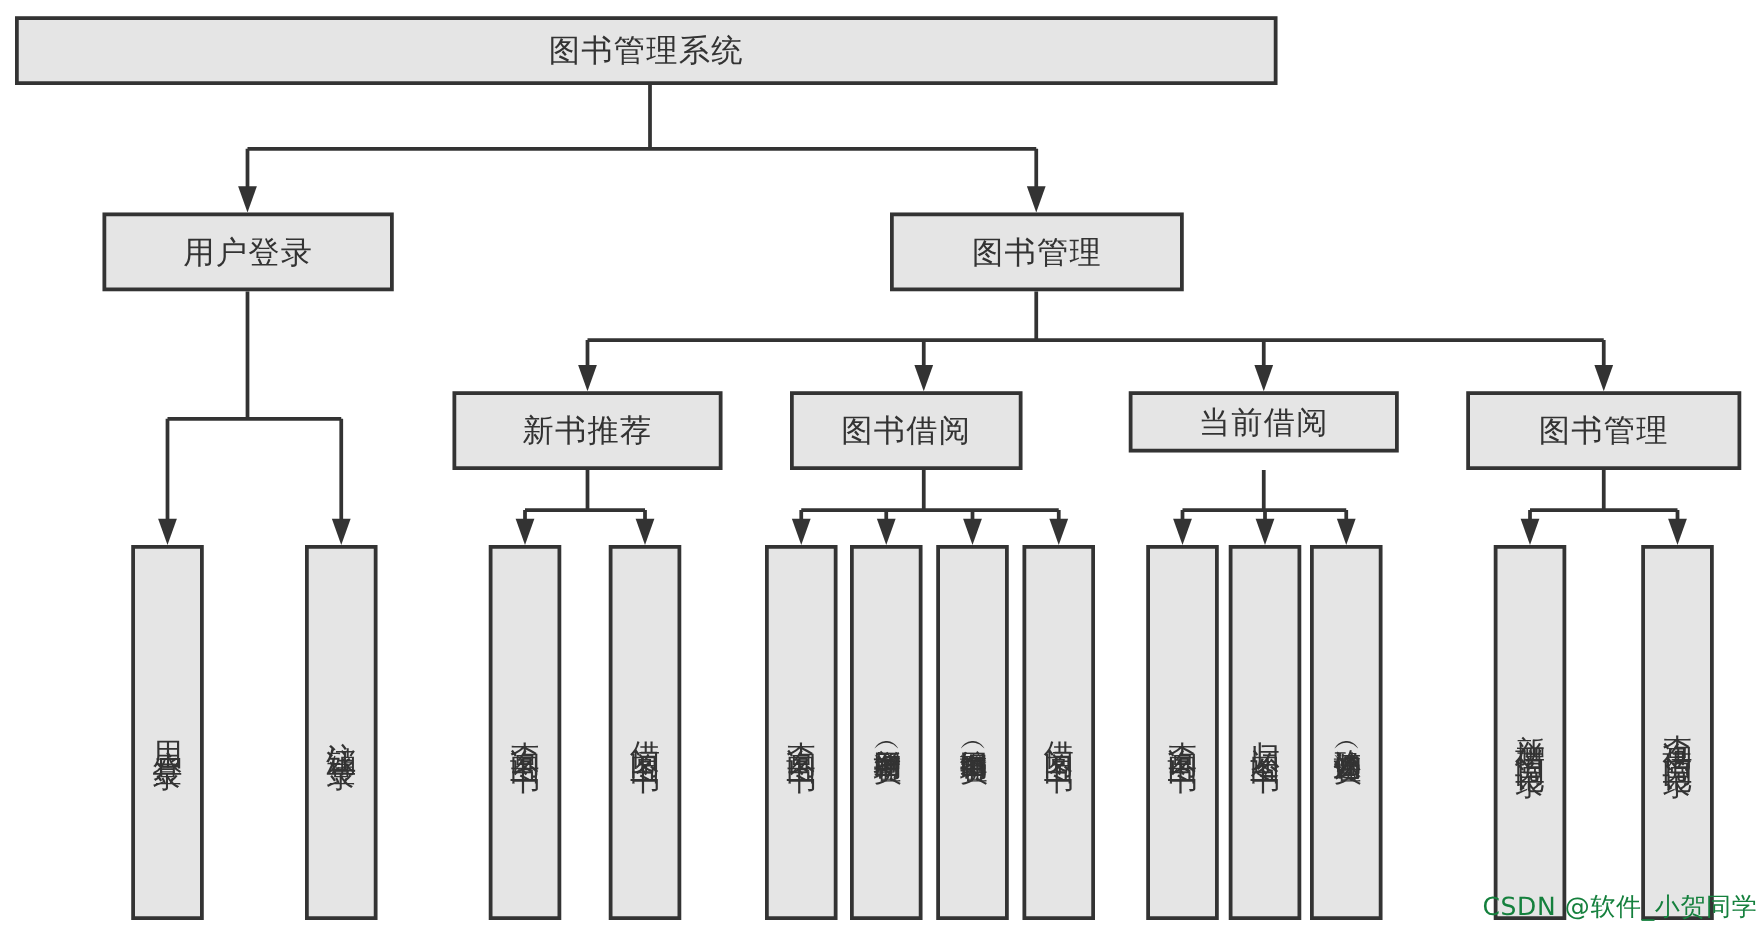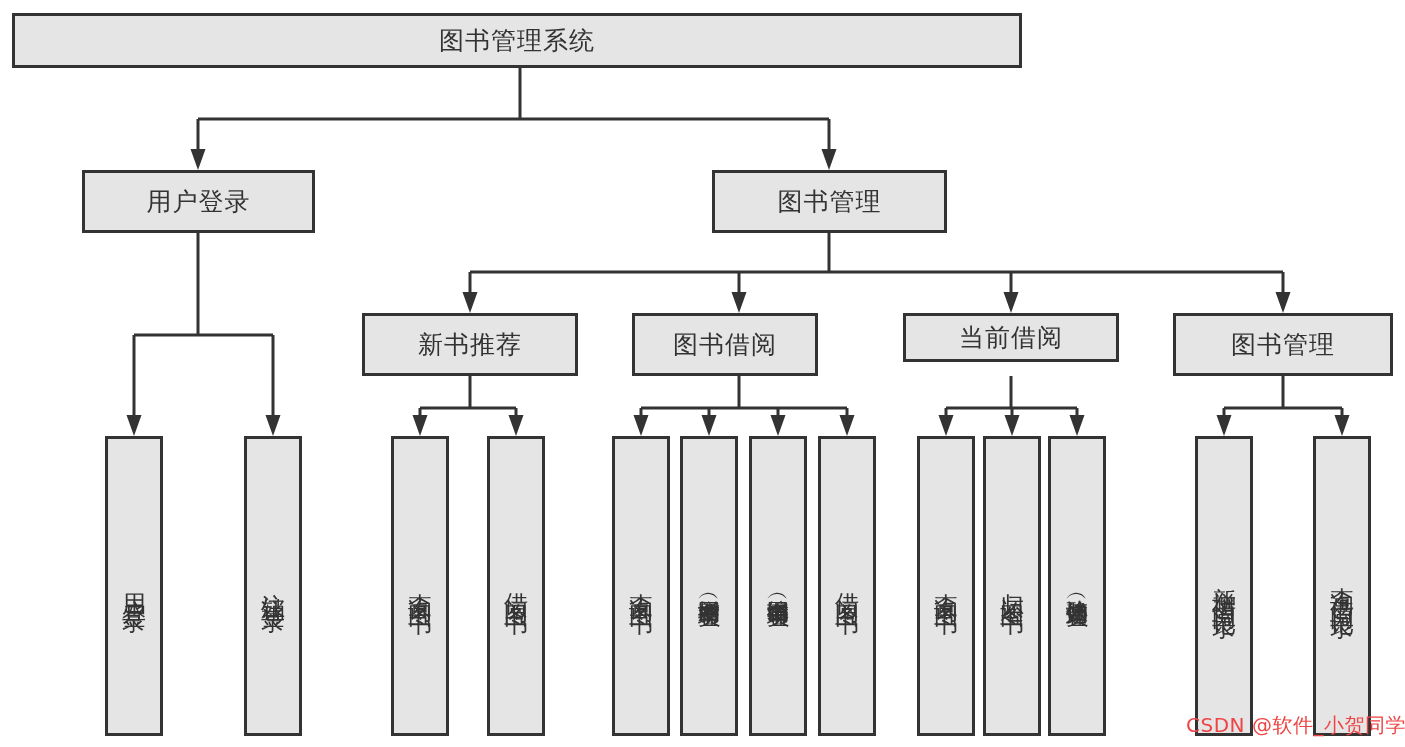--- a/index.html
+++ b/index.html
@@ -53,21 +53,21 @@
   }
   .vnode.tight {
     letter-spacing: 1px;
     font-size: 22px;
   }
   .watermark {
     position: absolute;
     left: 1186px;
     top: 712px;
     font-size: 20px;
-    color: #ef4444;
+    color: #15803d;
     white-space: nowrap;
     z-index: 3;
     letter-spacing: 0.5px;
   }
 </style>
 </head>
 <body>
 
 <div id="stage">
 

